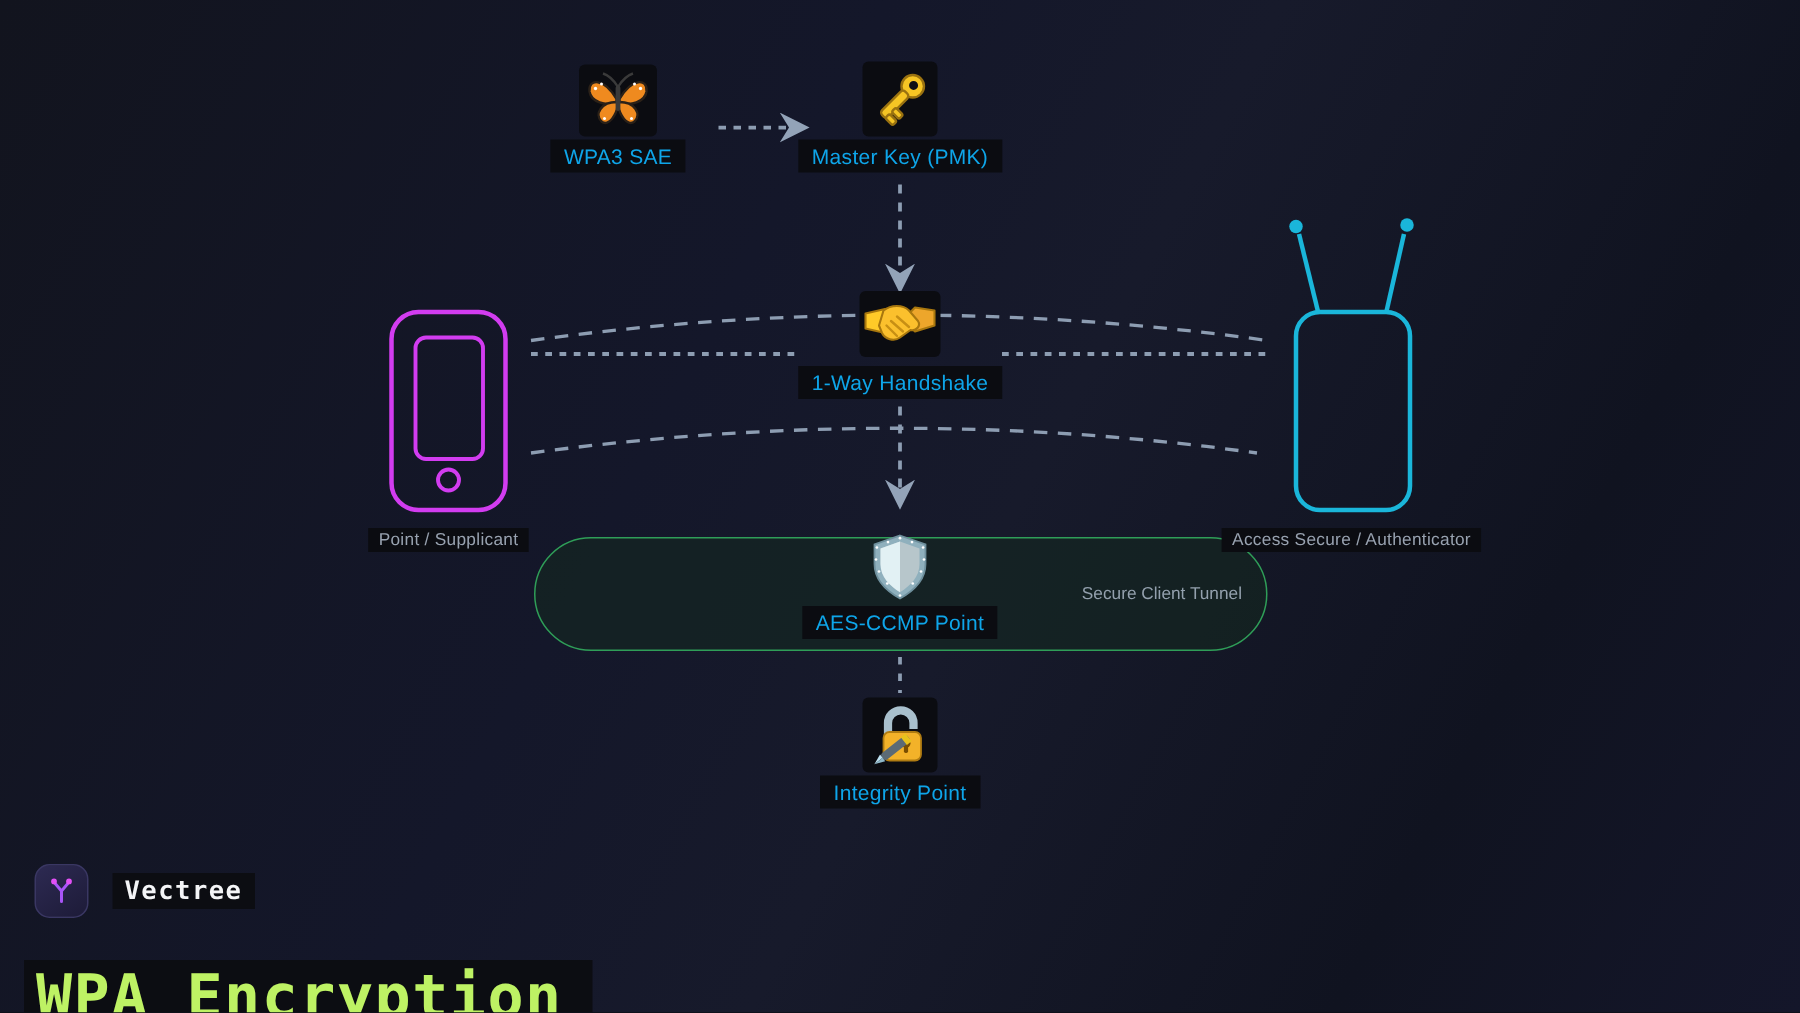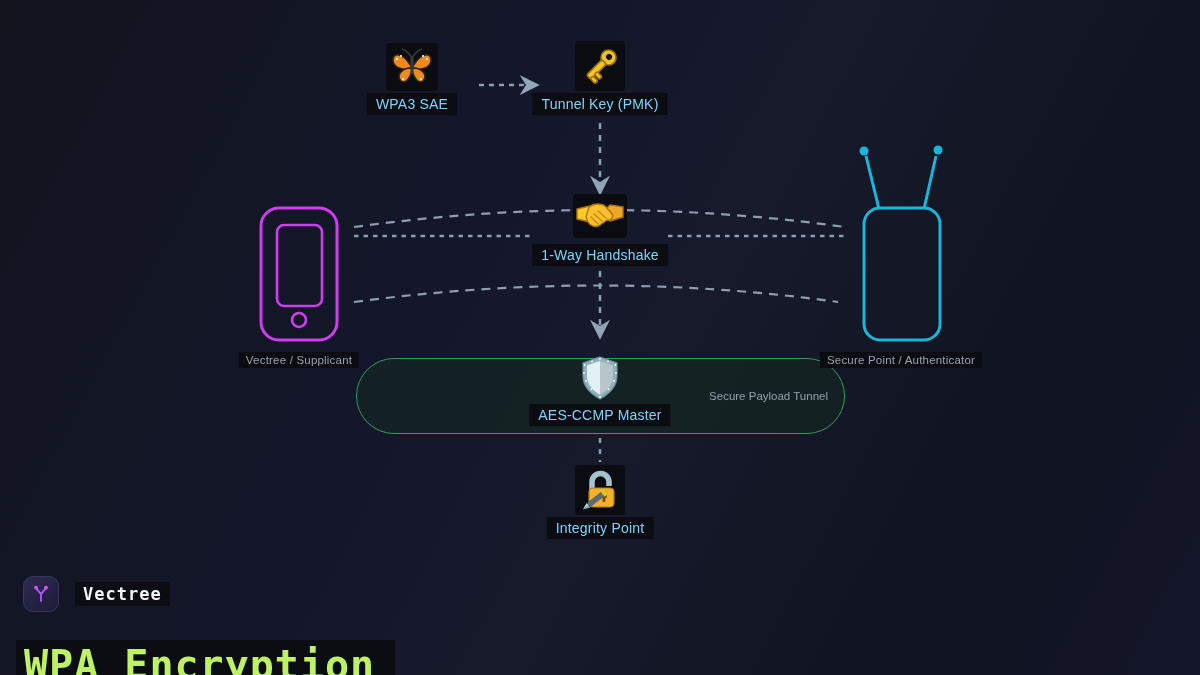--- a/index.html
+++ b/index.html
@@ -6,21 +6,21 @@
   .stage{
     position:relative;width:1200px;height:675px;overflow:hidden;
     background:linear-gradient(118deg,#12141e 0%,#14172a 38%,#171a2b 55%,#101320 80%,#14162a 100%);
     font-family:"Liberation Sans",sans-serif;
   }
   svg.overlay{position:absolute;left:0;top:0;width:1200px;height:675px;}
   .node-icon{position:absolute;transform:translate(-50%,-50%);line-height:0;background:#0b0c11;padding:3px;border-radius:4px;}
   .node-icon.noback{background:transparent;}
   .lbl{
     position:absolute;transform:translate(-50%,-50%);white-space:nowrap;
-    font-size:14px;color:#7dd3fc;background:#0b0c11;padding:3px 9px;letter-spacing:.2px;
+    font-size:14px;color:#0ea5e9;background:#0b0c11;padding:3px 9px;letter-spacing:.2px;
   }
   .lbl.small{font-size:11.5px;color:#98a2b0;padding:2px 7px;}
   .tunnel-box{
     position:absolute;left:356px;top:358px;width:489px;height:76px;border-radius:38px;
     background:rgba(20,42,31,.55);border:1.5px solid #2f9e58;box-sizing:border-box;
   }
   .tunnel-sub{
     position:absolute;right:372px;top:390px;font-size:11.5px;color:#93a0ad;white-space:nowrap;
   }
   .brand-row{position:absolute;left:23px;top:576px;height:36px;display:flex;align-items:center;}
@@ -79,21 +79,21 @@
     <g>
       <rect x="864" y="208" width="76" height="132" rx="16" fill="none" stroke="#1ab6da" stroke-width="3"></rect>
       <line x1="879" y1="209" x2="866" y2="156" stroke="#1ab6da" stroke-width="3"></line>
       <circle cx="864" cy="151" r="4.5" fill="#1ab6da"></circle>
       <line x1="924" y1="209" x2="936" y2="156" stroke="#1ab6da" stroke-width="3"></line>
       <circle cx="938" cy="150" r="4.5" fill="#1ab6da"></circle>
     </g>
   </svg>
 
   <div class="tunnel-box"></div>
-  <div class="tunnel-sub">Secure Payload Tunnel</div>
+  <div class="tunnel-sub">Secure Client Tunnel</div>
 
   <div class="node-icon" style="left:412px;top:67px">
     <svg width="46" height="42" viewBox="0 0 46 42">
       <g stroke="#2b2118" stroke-width="1.6" stroke-linejoin="round">
         <path d="M22 20 C14 6 3 6 4 15 C5 22 15 25 22 22 Z" fill="#ef8a1f"></path>
         <path d="M22 22 C12 22 7 30 12 35 C17 39 22 30 23 24 Z" fill="#ef8a1f"></path>
         <path d="M24 20 C32 6 43 6 42 15 C41 22 31 25 24 22 Z" fill="#ef8a1f"></path>
         <path d="M24 22 C34 22 39 30 34 35 C29 39 24 30 23 24 Z" fill="#ef8a1f"></path>
       </g>
       <path d="M23 12 C20 7 16 4 13 3 M23 12 C26 7 30 4 33 3" stroke="#3a3a3a" stroke-width="1.6" fill="none"></path>
@@ -163,25 +163,25 @@
       <g transform="rotate(-38 20 30)">
         <rect x="8" y="27" width="22" height="5.5" rx="2" fill="#5b6a75"></rect>
         <rect x="26" y="26.4" width="4" height="6.6" fill="#e8c21c"></rect>
         <path d="M8 29.8 L1 29.8 L8 27 Z" fill="#bfe3f2"></path>
         <path d="M8 29.8 L1 29.8 L8 32.6 Z" fill="#8fb8c9"></path>
       </g>
     </svg>
   </div>
 
   <div class="lbl" style="left:412px;top:104px">WPA3 SAE</div>
-  <div class="lbl" style="left:600px;top:104px">Tunnel Key (PMK)</div>
+  <div class="lbl" style="left:600px;top:104px">Master Key (PMK)</div>
   <div class="lbl" style="left:600px;top:255px">1-Way Handshake</div>
-  <div class="lbl small" style="left:299px;top:360px">Vectree / Supplicant</div>
-  <div class="lbl small" style="left:901px;top:360px">Secure Point / Authenticator</div>
-  <div class="lbl" style="left:600px;top:415px">AES-CCMP Master</div>
+  <div class="lbl small" style="left:299px;top:360px">Point / Supplicant</div>
+  <div class="lbl small" style="left:901px;top:360px">Access Secure / Authenticator</div>
+  <div class="lbl" style="left:600px;top:415px">AES-CCMP Point</div>
   <div class="lbl" style="left:600px;top:528px">Integrity Point</div>
 
   <div class="brand-row">
     <div class="brand-logo">
       <svg width="24" height="24" viewBox="0 0 24 24">
         <path d="M12 19 V12 M12 12 L7.2 6.4 M12 12 L16.8 6.4" fill="none" stroke="#a855f7" stroke-width="2" stroke-linecap="round"></path>
         <circle cx="7" cy="5.6" r="1.9" fill="#e250f5"></circle>
         <circle cx="17" cy="5.6" r="1.9" fill="#e250f5"></circle>
       </svg>
     </div>

